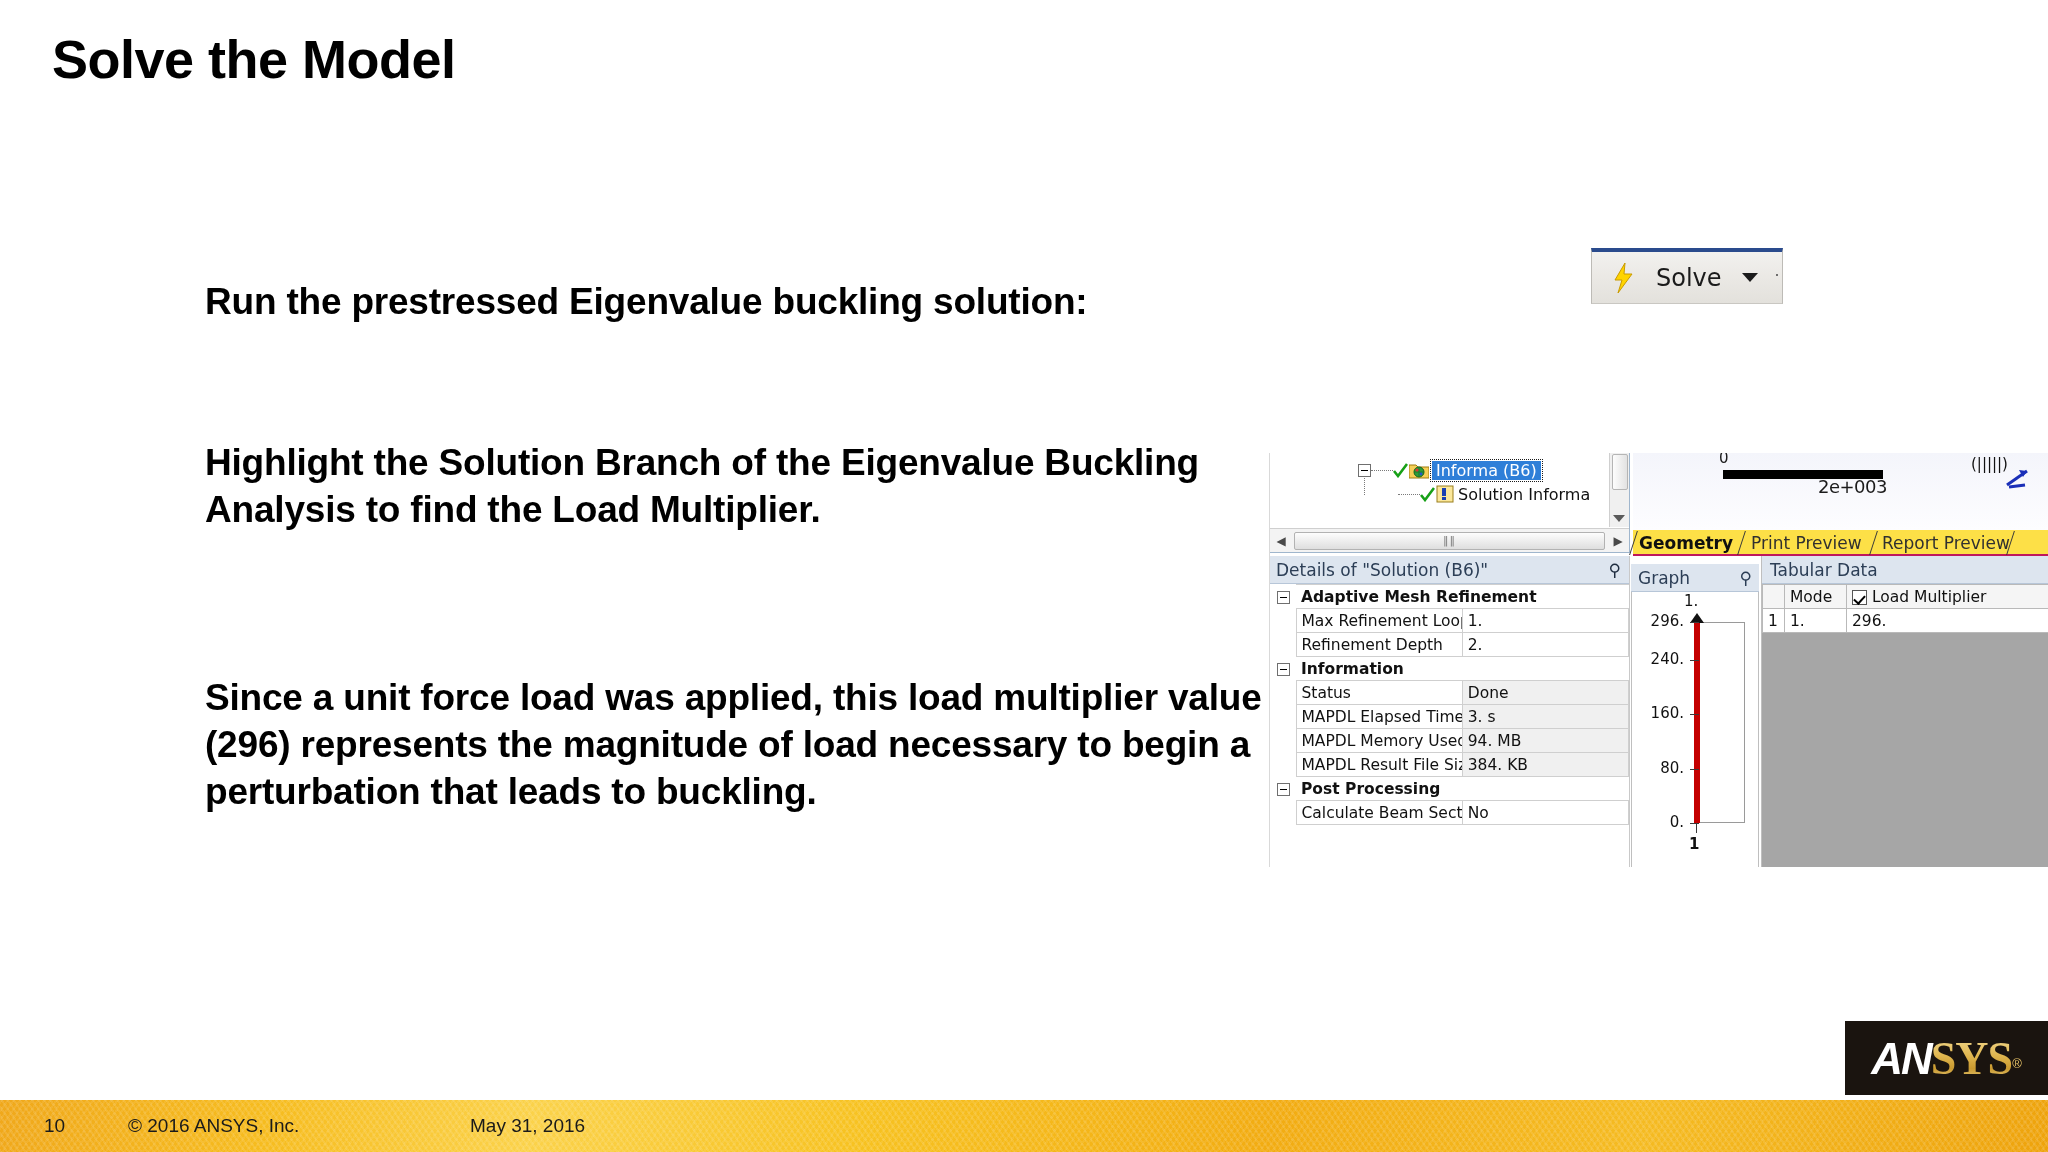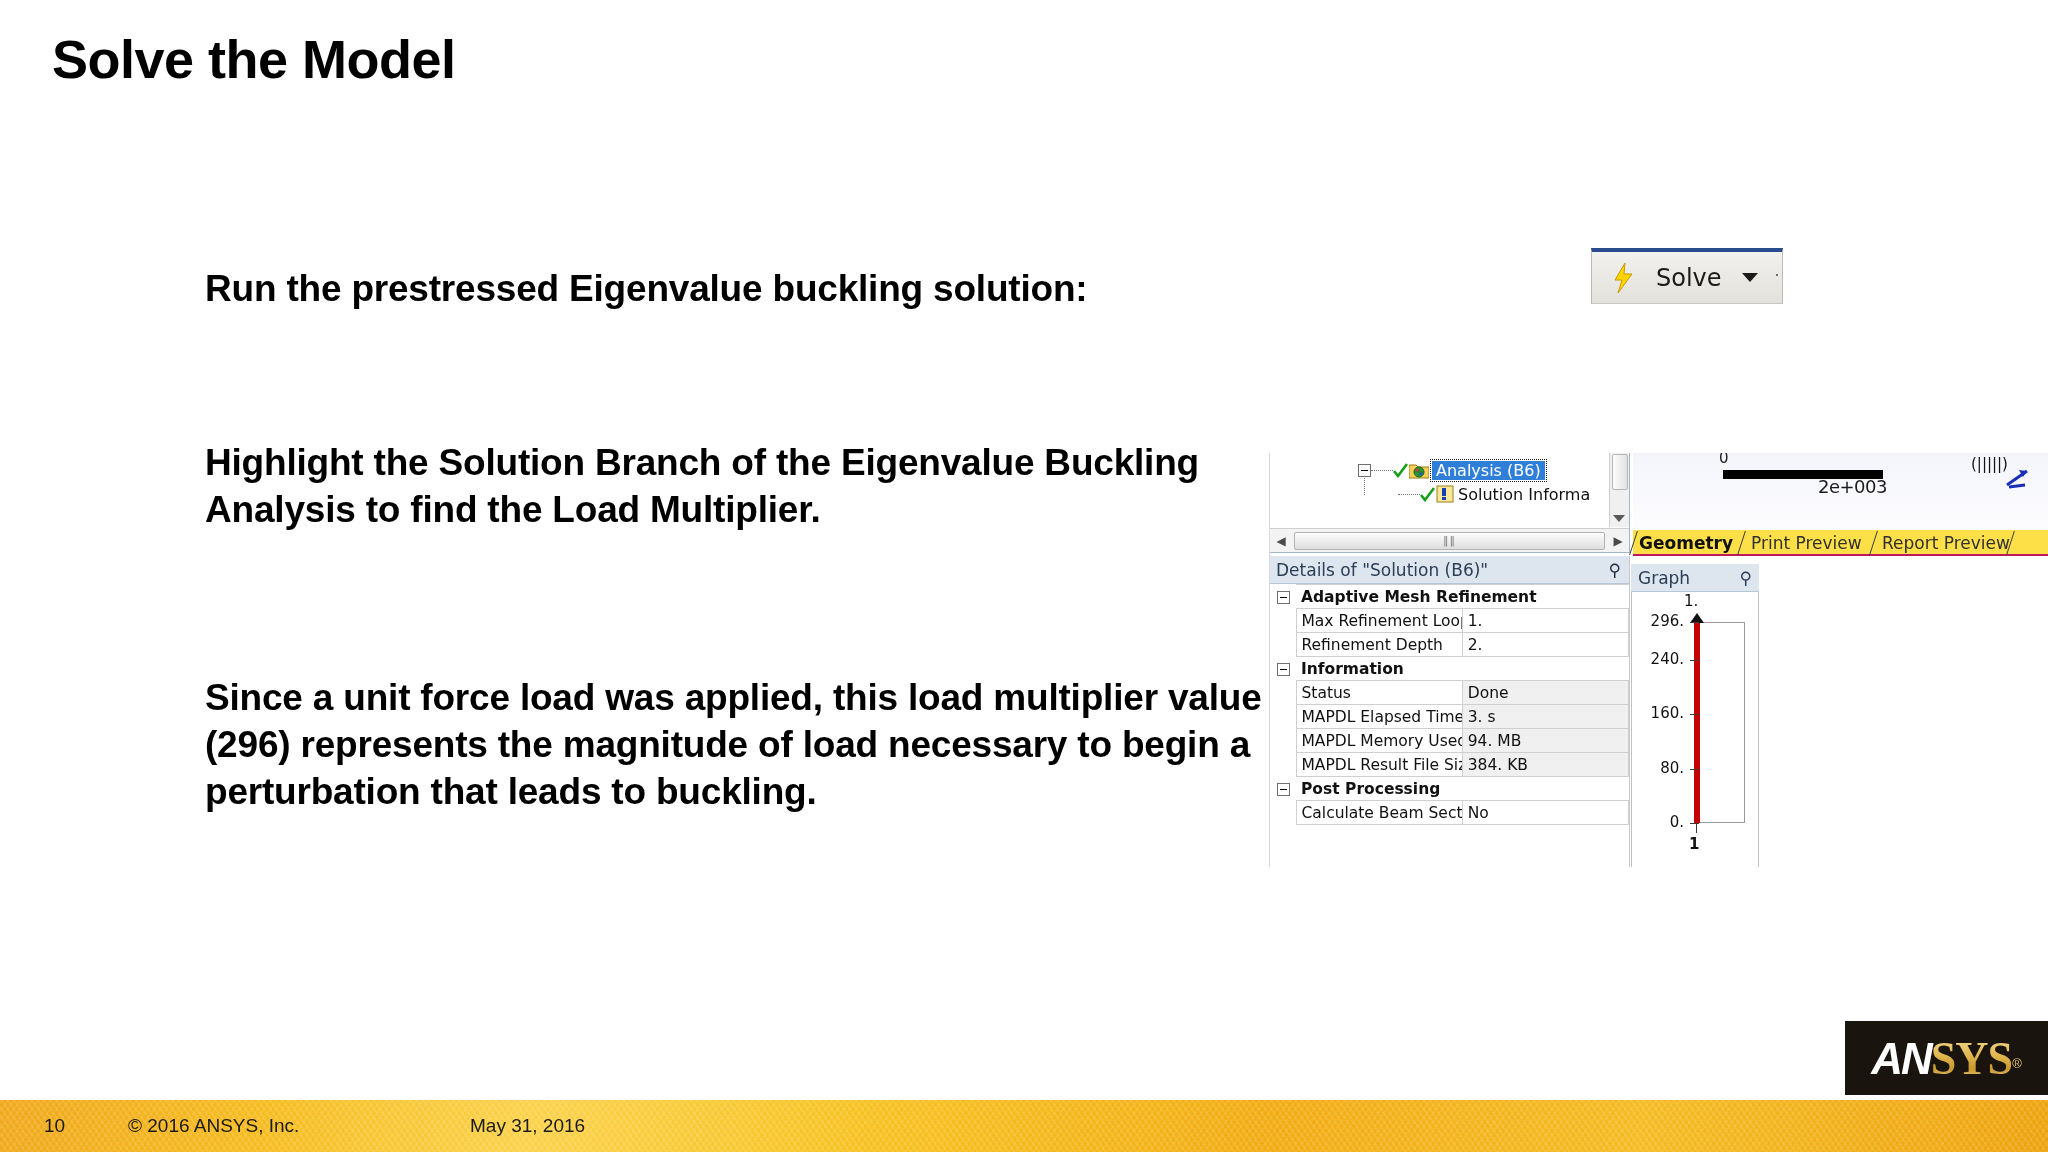--- a/index.html
+++ b/index.html
@@ -20,21 +20,21 @@
     white-space:nowrap;
   }
 
   
   .bullet {
     position:absolute;
     font-size:37px; font-weight:bold; color:#000;
     line-height:1.27;
     letter-spacing:-0.2px;
   }
-  #bullet-1 { left:205px; top:266px; width:1100px; }
+  #bullet-1 { left:205px; top:279px; width:1100px; }
   #bullet-2 { left:205px; top:440px; width:1040px; }
   #bullet-3 { left:205px; top:675px; width:1065px; }
 
   
   #solve-shot {
     position:absolute; left:1591px; top:248px;
     width:192px; height:56px;
     background:linear-gradient(to bottom,#f2f1ef 0%,#ebe9e5 48%,#e3e1dc 100%);
     border-top:4px solid #2a4b8d;
     border-left:1px solid #bdbbb6;
@@ -346,21 +346,21 @@
       <svg class="chk" viewBox="0 0 15 15">
         <path d="M1 8 L5 13 L14 1" stroke="#17a017" stroke-width="2.6" fill="none"></path>
       </svg>
       <svg class="folder-icon" viewBox="0 0 20 17">
         <path d="M0 3 L7 3 L9 5 L20 5 L20 16 L0 16 Z" fill="#f6cf57" stroke="#a07d10" stroke-width="1"></path>
         <circle cx="10" cy="10" r="5" fill="#2f9c3a" stroke="#17631f" stroke-width="1"></circle>
         <path d="M5 10 h10 M10 5 v10" stroke="#1d7d2a" stroke-width="1"></path>
         <circle cx="8" cy="8" r="1.6" fill="#d33"></circle>
         <circle cx="12" cy="12" r="1.4" fill="#2255cc"></circle>
       </svg>
-      <span id="tree-label-solution">Analysis (B6)</span>
+      <span id="tree-label-solution">Informa (B6)</span>
     </div>
 
     <div id="tree-row-2" class="tree-row">
       <span class="dots"></span>
       <svg class="chk" viewBox="0 0 15 15">
         <path d="M1 8 L5 13 L14 1" stroke="#17a017" stroke-width="2.6" fill="none"></path>
       </svg>
       <svg class="solinfo-icon" viewBox="0 0 18 18">
         <rect x="1" y="1" width="16" height="16" fill="#fbe79a" stroke="#9a7f1c" stroke-width="1"></rect>
         <rect x="6" y="3" width="4" height="8" fill="#1a3fb0"></rect>
@@ -479,20 +479,44 @@
         <div class="ytick-mark" style="top: 68.027px;"></div>
         <span class="ytick" style="top: 112.351px;">160.</span>
         <div class="ytick-mark" style="top: 122.351px;"></div>
         <span class="ytick" style="top: 166.676px;">80.</span>
         <div class="ytick-mark" style="top: 176.676px;"></div>
         <span class="ytick" style="top: 221px;">0.</span>
         <div class="ytick-mark" style="top: 231px;"></div>
       </div>
   </div>
 
+  <div id="tabular-pane">
+    <div id="tabular-header">
+      <span>Tabular Data</span>
+    </div>
+    <div id="tabular-filler"></div>
+    <table id="tabular-table" style="position:relative;z-index:2;">
+      <thead>
+        <tr>
+          <th class="col-idx"></th>
+          <th class="col-mode">Mode</th>
+          <th class="col-lm">
+            <span class="hdr-chk"></span><span>Load Multiplier</span>
+          </th>
+        </tr>
+      </thead>
+      <tbody id="tabular-tbody">
+          <tr>
+            <td class="col-idx">1</td>
+            <td class="col-mode">1.</td>
+            <td>296.</td>
+          </tr>
+        </tbody>
+    </table>
+  </div>
 
 </div>
 
 <div id="footer">
   <span id="footer-page" class="footer-text">10</span>
   <span id="footer-copy" class="footer-text">© 2016 ANSYS, Inc.</span>
   <span id="footer-date" class="footer-text">May 31, 2016</span>
 </div>
 
 <div id="ansys-logo">

